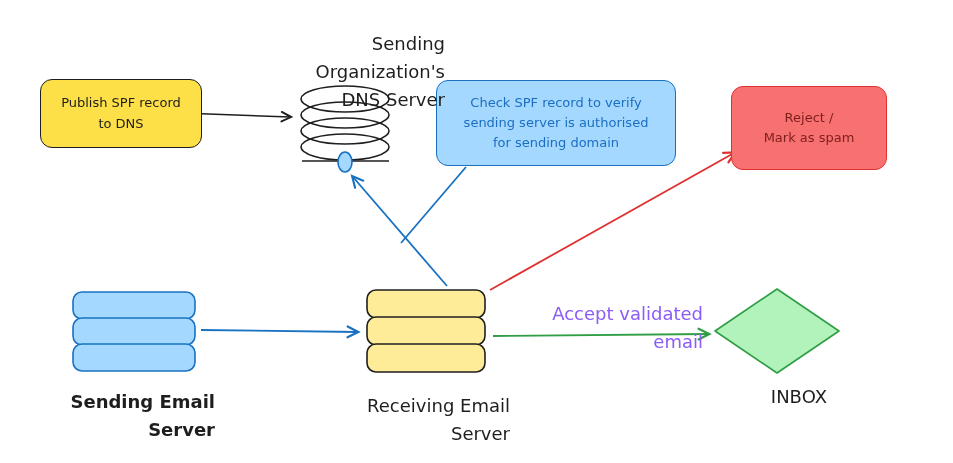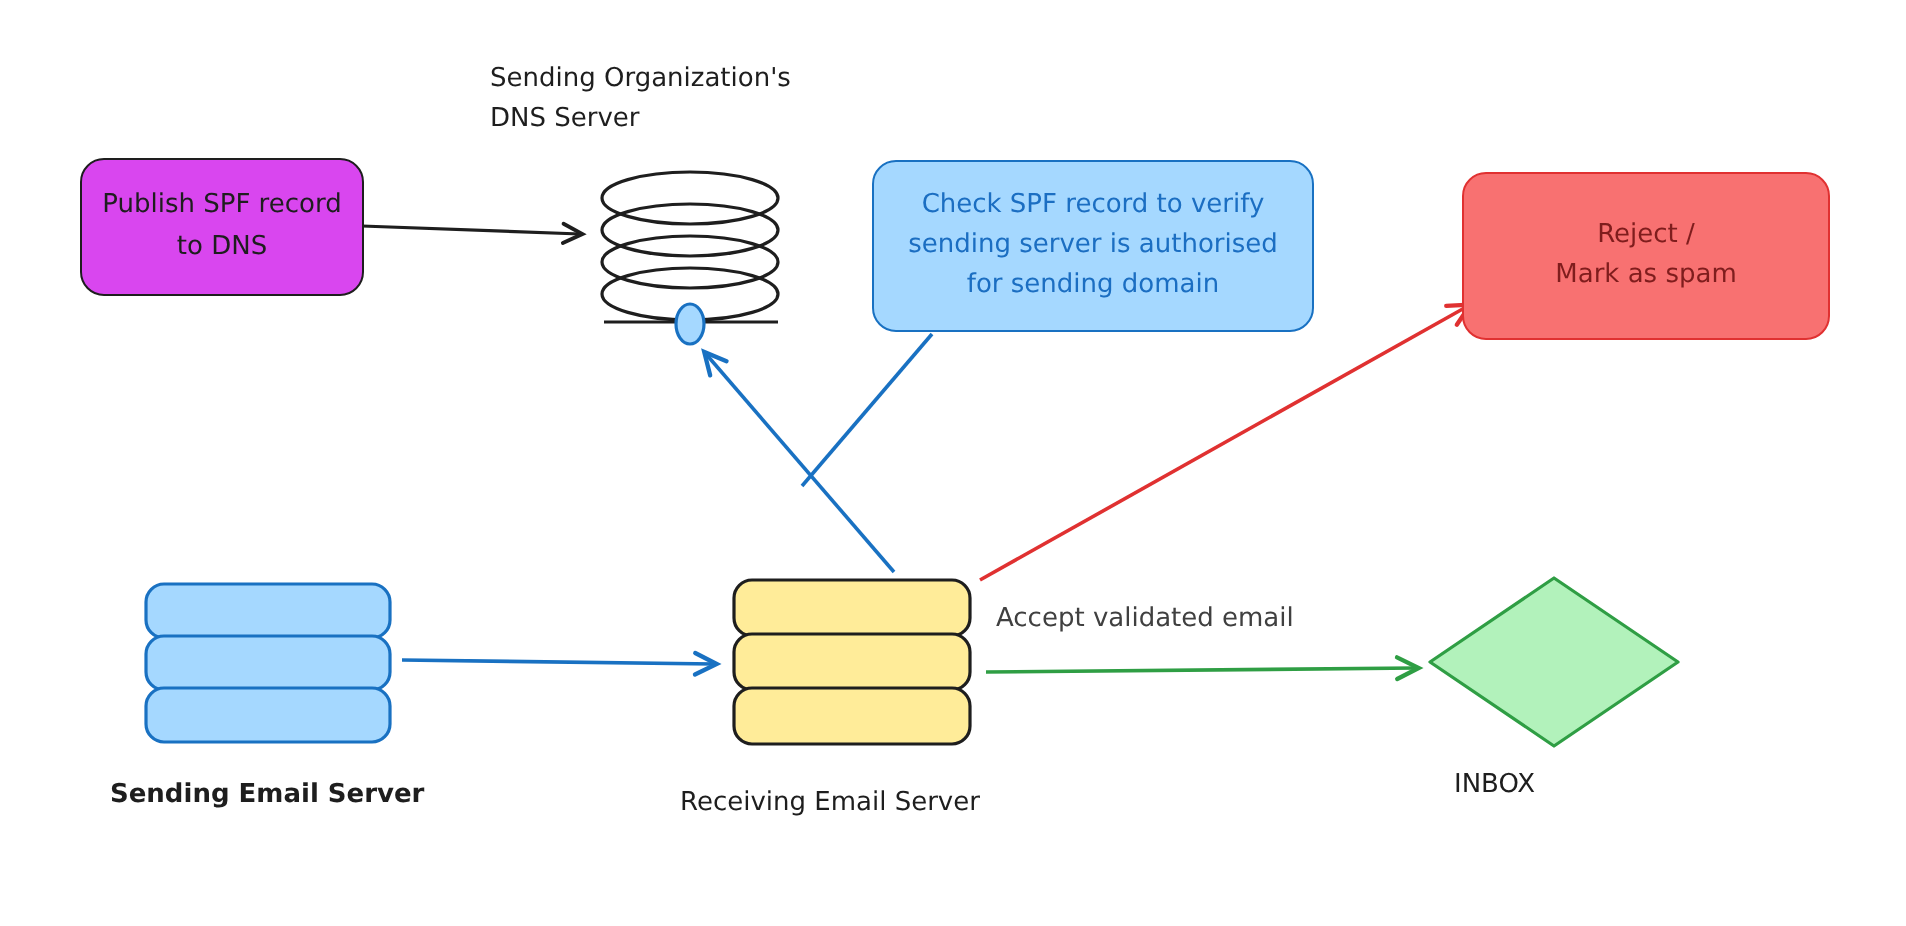--- a/index.html
+++ b/index.html
@@ -9,56 +9,56 @@
     height: 463px;
     background: #ffffff;
     font-family: "DejaVu Sans", sans-serif;
     color: #1e1e1e;
     overflow: hidden;
   }
   .layer { position: absolute; left: 0; top: 0; }
   .txt {
     position: absolute;
     white-space: pre-line;
-    text-align: left;
-    font-size: 13px;
+    text-align: right;
+    font-size: 18px;
     line-height: 1.55;
     color: #1e1e1e;
   }
   .node {
     position: absolute;
     display: flex;
     align-items: center;
     justify-content: center;
     text-align: center;
     white-space: pre-line;
     border-radius: 12px;
     font-size: 13px;
     line-height: 1.55;
     box-sizing: border-box;
   }
   .publish-box {
-    left: 40px; top: 79px; width: 142px; height: 69px;
-    background: #d946ef;
+    left: 40px; top: 79px; width: 162px; height: 69px;
+    background: #fde047;
     border: 1.5px solid #1e1e1e;
   }
   .check-box {
-    left: 436px; top: 80px; width: 221px; height: 86px;
+    left: 436px; top: 80px; width: 240px; height: 86px;
     background: #a5d8ff;
     border: 1.5px solid #1971c2;
     color: #1b6ec2;
   }
   .reject-box {
-    left: 731px; top: 86px; width: 184px; height: 84px;
+    left: 731px; top: 86px; width: 156px; height: 84px;
     background: #f87171;
     border: 1.5px solid #e03131;
     color: #7f1d1d;
   }
   .dns-label   { left: 245px; top: 30px;  width: 200px; }
-  .accept-label{ left: 498px; top: 300px; width: 205px; color: #404040; }
+  .accept-label{ left: 498px; top: 300px; width: 205px; color: #8b5cf6; }
   .send-label  { left: 55px;  top: 388px; width: 160px; font-weight: bold; }
   .recv-label  { left: 340px; top: 392px; width: 170px; }
   .inbox-label { left: 727px; top: 383px; width: 100px; }
 </style>
 </head>
 <body>
 
 <div class="canvas">
 
   <svg class="layer" width="953" height="463" viewBox="0 0 953 463">

